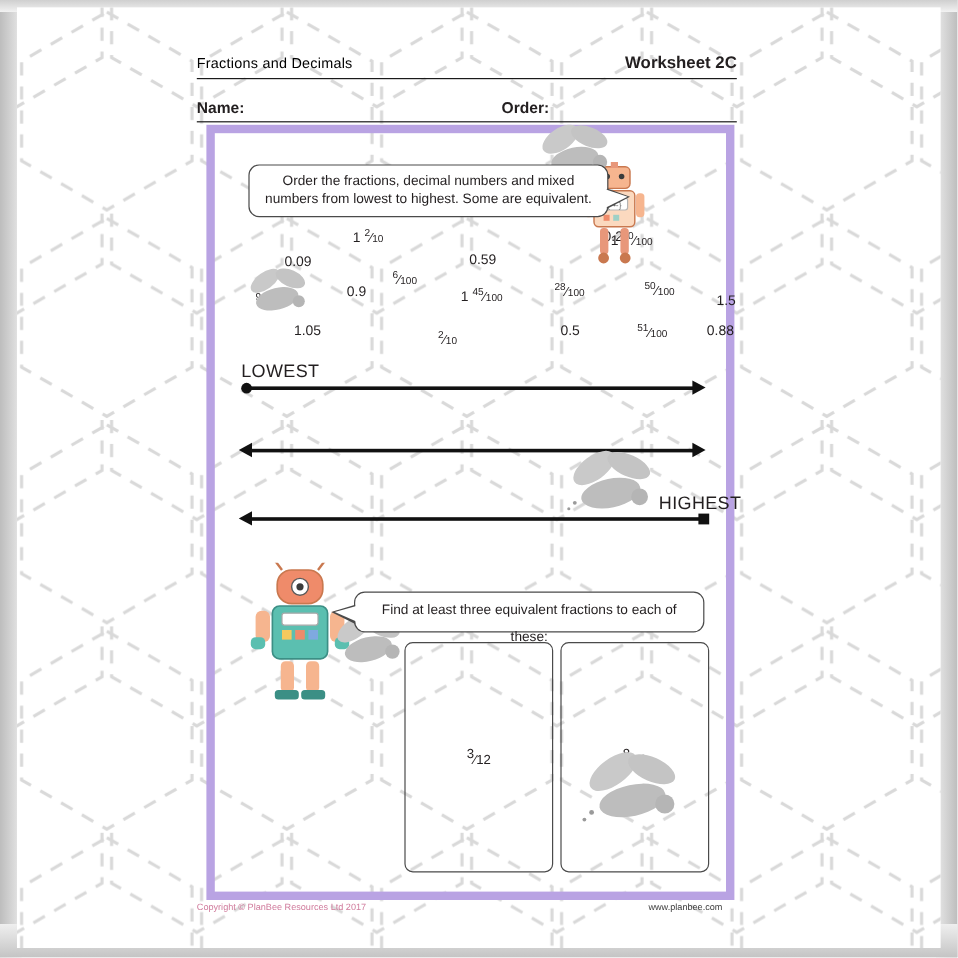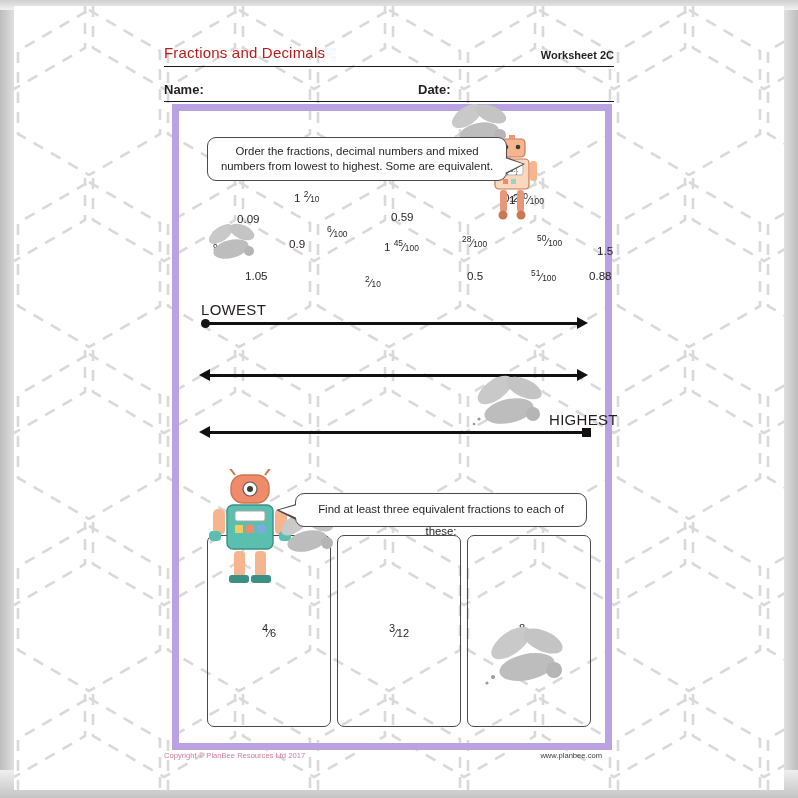--- a/index.html
+++ b/index.html
@@ -39,22 +39,22 @@
     background: transparent;
   }
 
   
   .hdr-row {
     position: absolute; left: 42px; top: 36px; width: 450px;
     display: flex; justify-content: space-between; align-items: flex-end;
     border-bottom: 1.6px solid #1a1a1a;
     padding-bottom: 5px;
   }
-  .hdr-title { font-size: 15px; color: #b91c1c; letter-spacing: .2px; text-align: center; }
-  .hdr-ws { font-size: 11px; font-weight: bold; color: #231f20; }
+  .hdr-title { font-size: 12px; color: #000000; letter-spacing: .2px; text-align: center; }
+  .hdr-ws { font-size: 14px; font-weight: bold; color: #231f20; }
 
   .namedate-row {
     position: absolute; left: 42px; top: 74px; width: 450px;
     display: flex; align-items: flex-end;
     border-bottom: 1.6px solid #1a1a1a;
     padding-bottom: 4px;
   }
   .nd-name { font-size: 13px; font-weight: bold; color: #231f20; width: 254px; }
   .nd-date { font-size: 13px; font-weight: bold; color: #231f20; }
 
@@ -204,21 +204,21 @@
 
   <div id="sheet">
 
     <div class="hdr-row">
       <div class="hdr-title">Fractions and Decimals</div>
       <div class="hdr-ws">Worksheet 2C</div>
     </div>
 
     <div class="namedate-row">
       <div class="nd-name">Name:</div>
-      <div class="nd-date">Date:</div>
+      <div class="nd-date">Order:</div>
     </div>
 
     <div id="panel">
 
       <div class="bubble" id="bubble1">
         <span>Order the fractions, decimal numbers and mixed numbers from lowest to highest. Some are equivalent.</span>
       </div>
 
       <svg class="art" style="left:300px; top:22px; width:66px; height:92px;" viewBox="0 0 66 92">
         <rect x="20" y="6" width="26" height="18" rx="4" fill="#f6b58f" stroke="#c9784f" stroke-width="1.2"></rect>
@@ -322,25 +322,20 @@
         <rect x="46" y="106" width="20" height="8" rx="3" fill="#3b8f85"></rect>
       </svg>
 
       <svg class="art" style="left:94px; top:398px; width:70px; height:52px;" viewBox="0 0 70 52">
         <ellipse cx="34" cy="32" rx="20" ry="10" fill="#bdbdbd" transform="rotate(-14 34 32)"></ellipse>
         <ellipse cx="22" cy="15" rx="16" ry="8" fill="#c9c9c9" transform="rotate(-36 22 15)"></ellipse>
         <ellipse cx="46" cy="13" rx="15" ry="8" fill="#c4c4c4" transform="rotate(24 46 13)"></ellipse>
         <circle cx="54" cy="34" r="6" fill="#b5b5b5"></circle>
       </svg>
 
-      <div class="ansbox" style="left:28px; top:424px; width:124px; height:192px;">
-        <div class="bf" style="bottom:86px;">
-          <span class="frac"><sup style="font-size:11px;">4</sup><span class="slash">⁄</span><sub style="font-size:11px;">6</sub></span>
-        </div>
-      </div>
       <div class="ansbox" style="left:158px; top:424px; width:124px; height:192px;padding-left:35px;">
         <div class="bf" style="bottom:86px;">
           <span class="frac"><sup style="font-size:11px;">3</sup><span class="slash">⁄</span><sub style="font-size:11px;">12</sub></span>
         </div>
       </div>
       <div class="ansbox" style="left:288px; top:424px; width:124px; height:192px;">
         <div class="bf" style="bottom:86px;">
           <span class="frac"><sup style="font-size:11px;">8</sup><span class="slash">⁄</span><sub style="font-size:11px;">10</sub></span>
         </div>
       </div>

